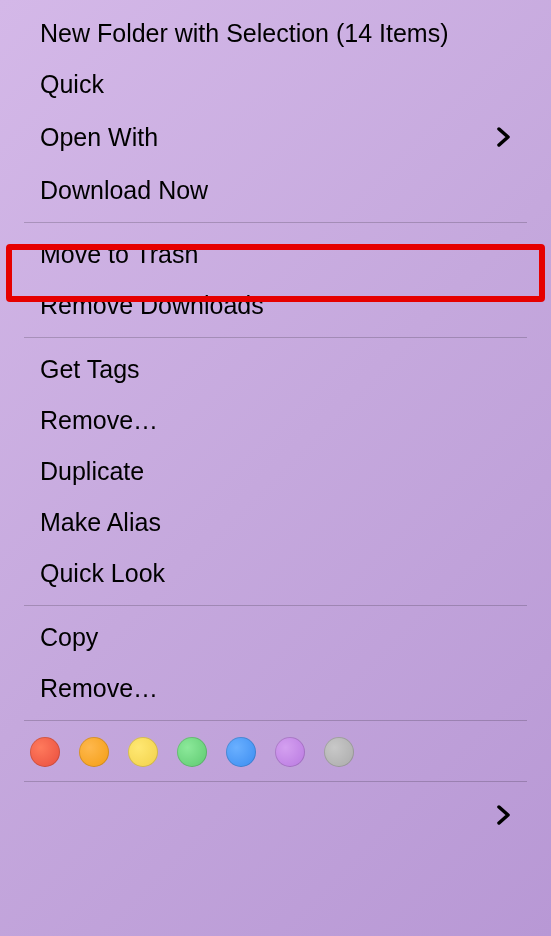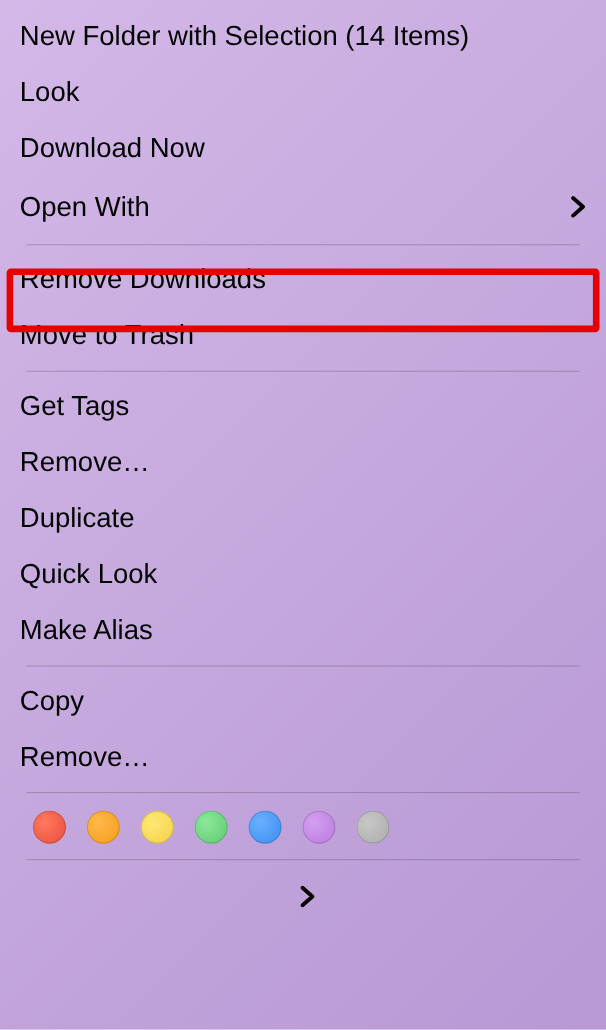--- a/index.html
+++ b/index.html
@@ -14,24 +14,24 @@
       font-family: -apple-system, BlinkMacSystemFont, "Helvetica Neue", sans-serif;
       font-size: 25px;
       color: #000;
       overflow: hidden;
       position: relative;
     }
     .menu {
       padding: 8px 0;
     }
     .menu-item {
-      padding: 8px 18px;
+      padding: 8px 40px;
       display: flex;
       align-items: center;
-      justify-content: center;
+      justify-content: flex-end;
       cursor: pointer;
       line-height: 1.4;
     }
     .menu-item span {
       flex: 1;
     }
     .divider {
       height: 1px;
       background: rgba(0,0,0,0.18);
       margin: 6px 24px;
@@ -77,59 +77,59 @@
   </style>
 </head>
 <body>
 
 <div class="menu">
 
   <div class="menu-item">
     <span>New Folder with Selection (14 Items)</span>
   </div>
   <div class="menu-item">
-    <span>Look</span>
-  </div>
-  <div class="menu-item">
-    <span>Download Now</span>
+    <span>Quick</span>
   </div>
   <div class="menu-item">
     <span>Open With</span>
     <div class="chevron">
       <svg width="14" height="20" viewBox="0 0 14 20">
           <path d="M2 2 L11 10 L2 18" stroke="#000" stroke-width="3.5" fill="none" stroke-linecap="round" stroke-linejoin="round"></path>
         </svg>
     </div>
   </div>
+  <div class="menu-item">
+    <span>Download Now</span>
+  </div>
 
   <div class="divider"></div>
 
+  <div class="menu-item highlighted">
+    <span>Move to Trash</span>
+  </div>
   <div class="menu-item">
     <span>Remove Downloads</span>
-  </div>
-  <div class="menu-item highlighted">
-    <span>Move to Trash</span>
   </div>
 
   <div class="divider"></div>
 
   <div class="menu-item">
     <span>Get Tags</span>
   </div>
   <div class="menu-item">
     <span>Remove…</span>
   </div>
   <div class="menu-item">
     <span>Duplicate</span>
   </div>
   <div class="menu-item">
-    <span>Quick Look</span>
+    <span>Make Alias</span>
   </div>
   <div class="menu-item">
-    <span>Make Alias</span>
+    <span>Quick Look</span>
   </div>
 
   <div class="divider"></div>
 
   <div class="menu-item">
     <span>Copy</span>
   </div>
   <div class="menu-item">
     <span>Remove…</span>
   </div>

